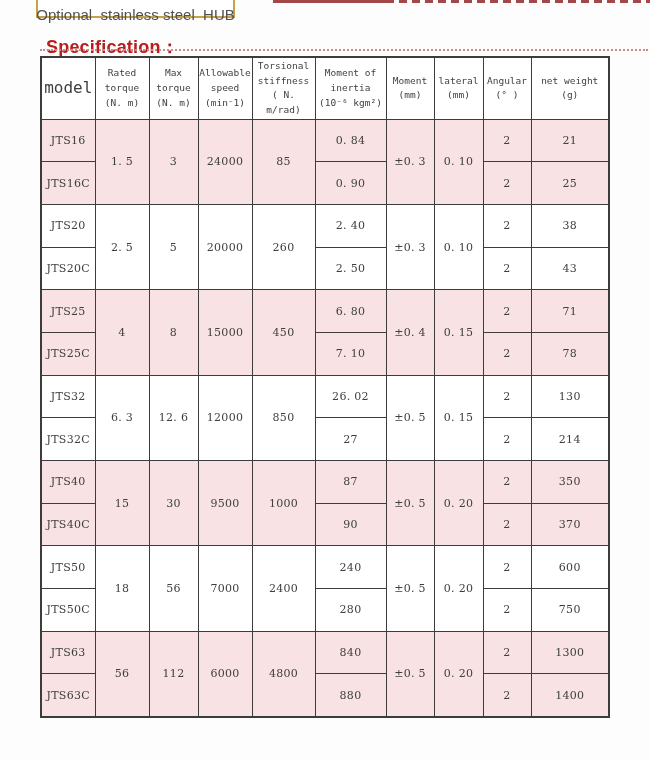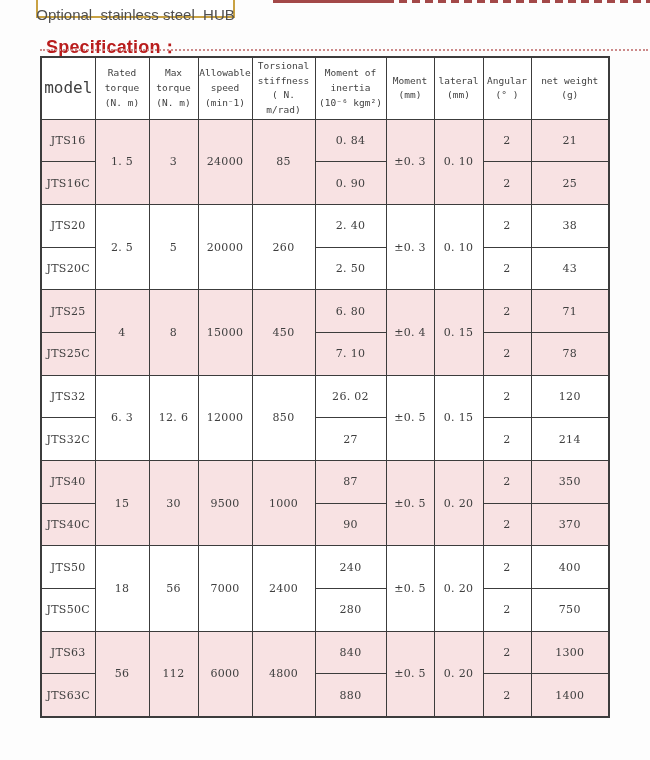--- a/index.html
+++ b/index.html
@@ -207,21 +207,21 @@
       <tr>
         <td>JTS32</td>
         <td rowspan="2">6. 3</td>
         <td rowspan="2">12. 6</td>
         <td rowspan="2">12000</td>
         <td rowspan="2">850</td>
         <td>26. 02</td>
         <td rowspan="2">±0. 5</td>
         <td rowspan="2">0. 15</td>
         <td>2</td>
-        <td>120</td>
+        <td>130</td>
       </tr>
       <tr>
         <td>JTS32C</td>
         <td>27</td>
         <td>2</td>
         <td>214</td>
       </tr>
 
       <tr class="pink">
         <td>JTS40</td>
@@ -245,21 +245,21 @@
       <tr>
         <td>JTS50</td>
         <td rowspan="2">18</td>
         <td rowspan="2">56</td>
         <td rowspan="2">7000</td>
         <td rowspan="2">2400</td>
         <td>240</td>
         <td rowspan="2">±0. 5</td>
         <td rowspan="2">0. 20</td>
         <td>2</td>
-        <td>400</td>
+        <td>600</td>
       </tr>
       <tr>
         <td>JTS50C</td>
         <td>280</td>
         <td>2</td>
         <td>750</td>
       </tr>
 
       <tr class="pink">
         <td>JTS63</td>

